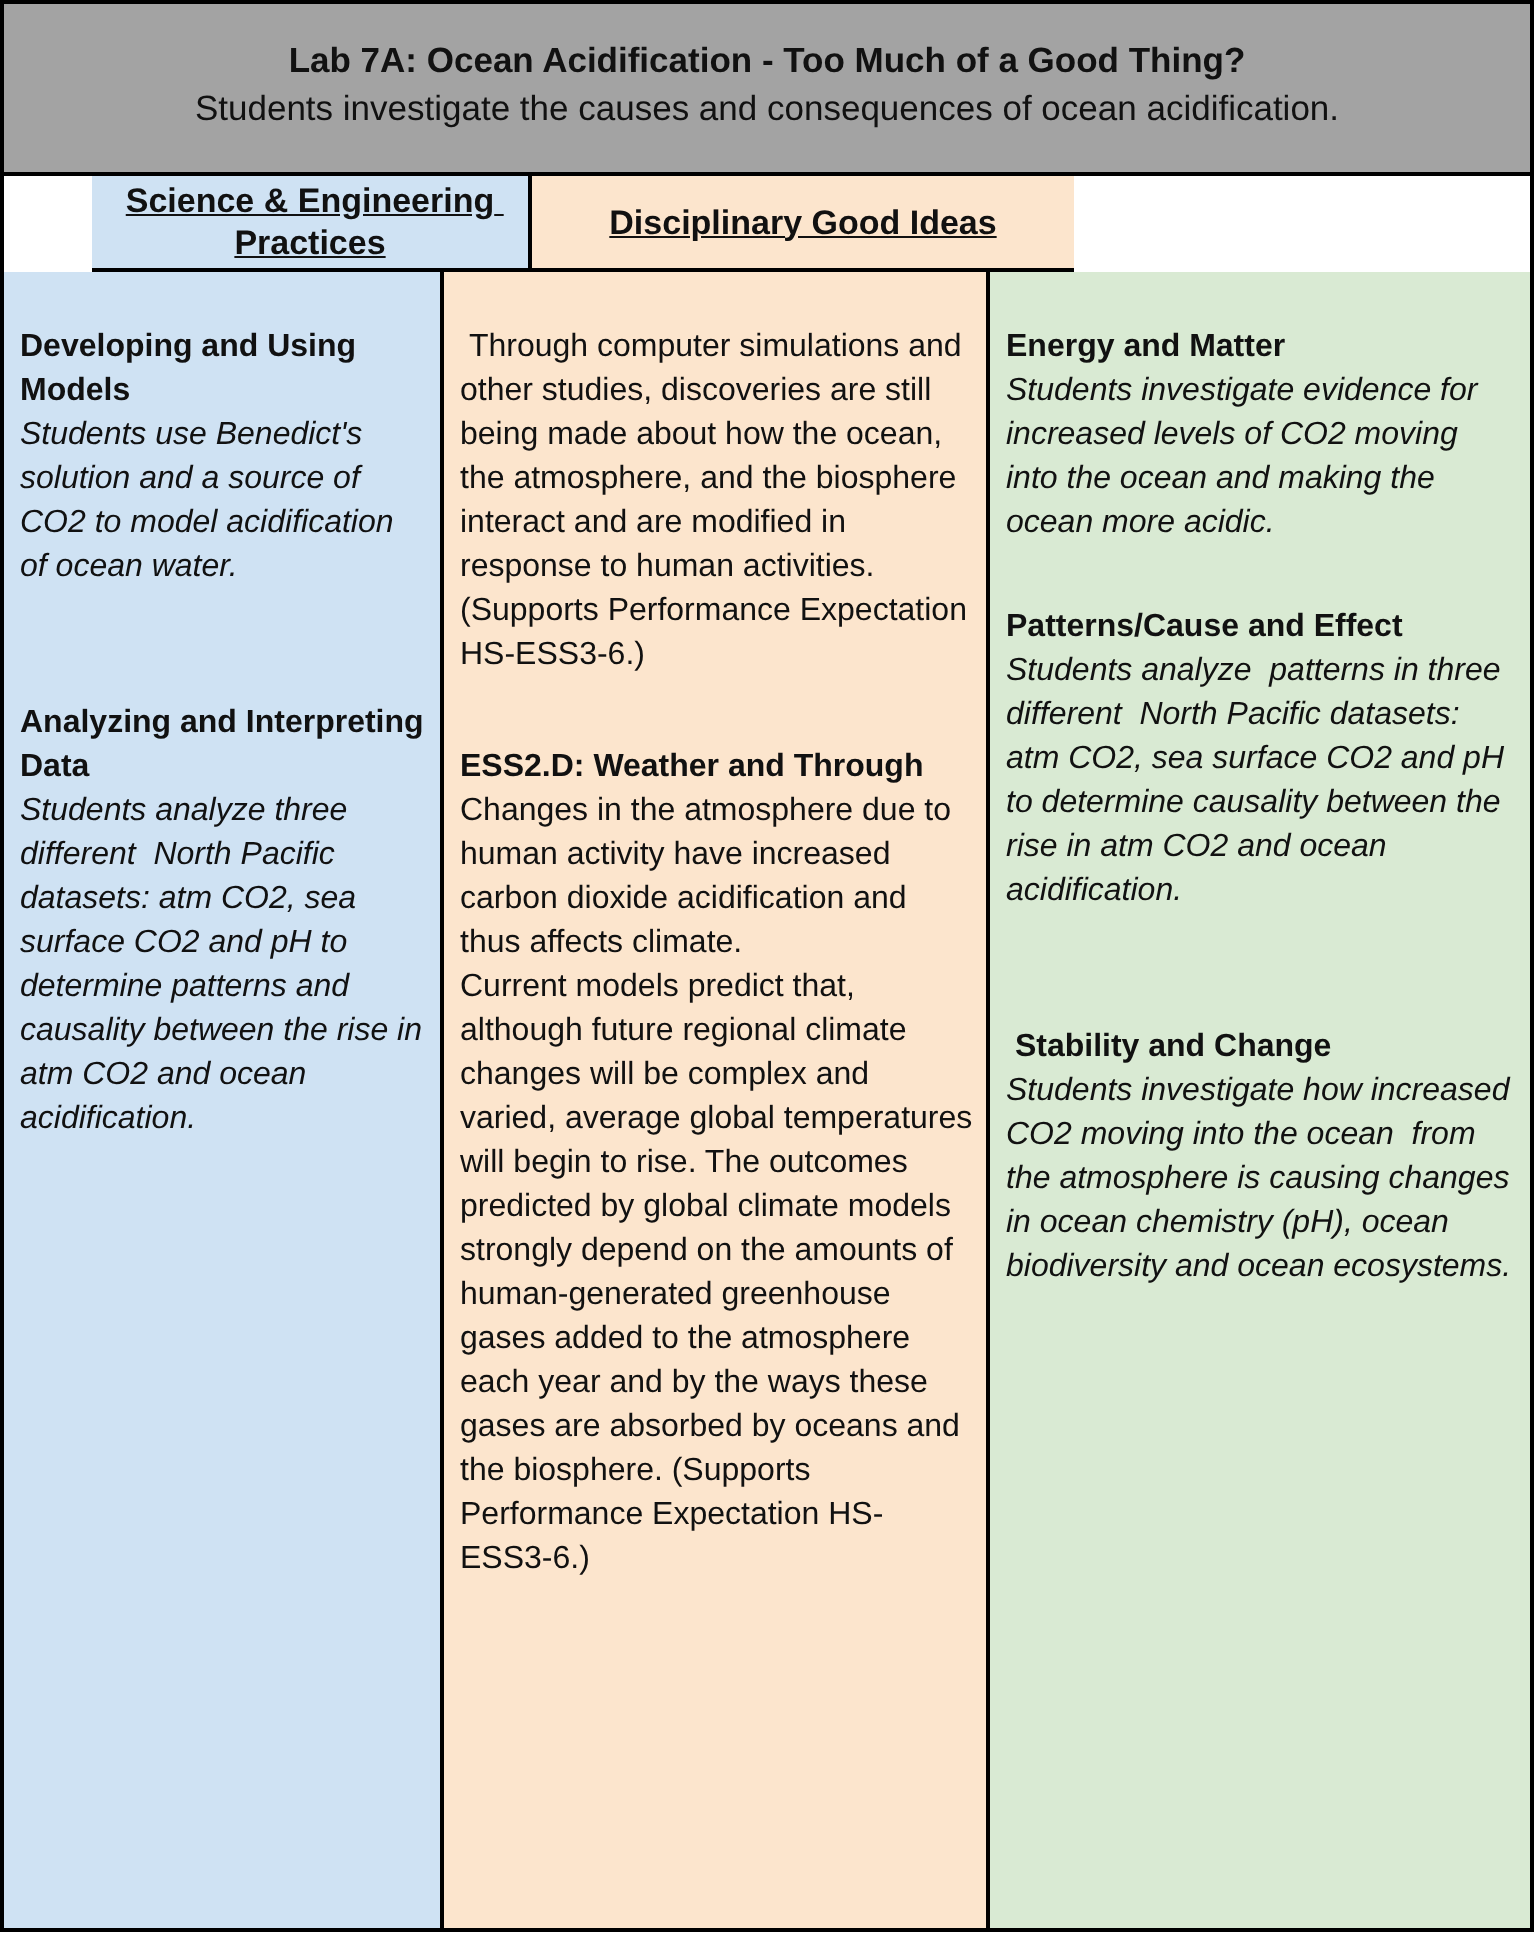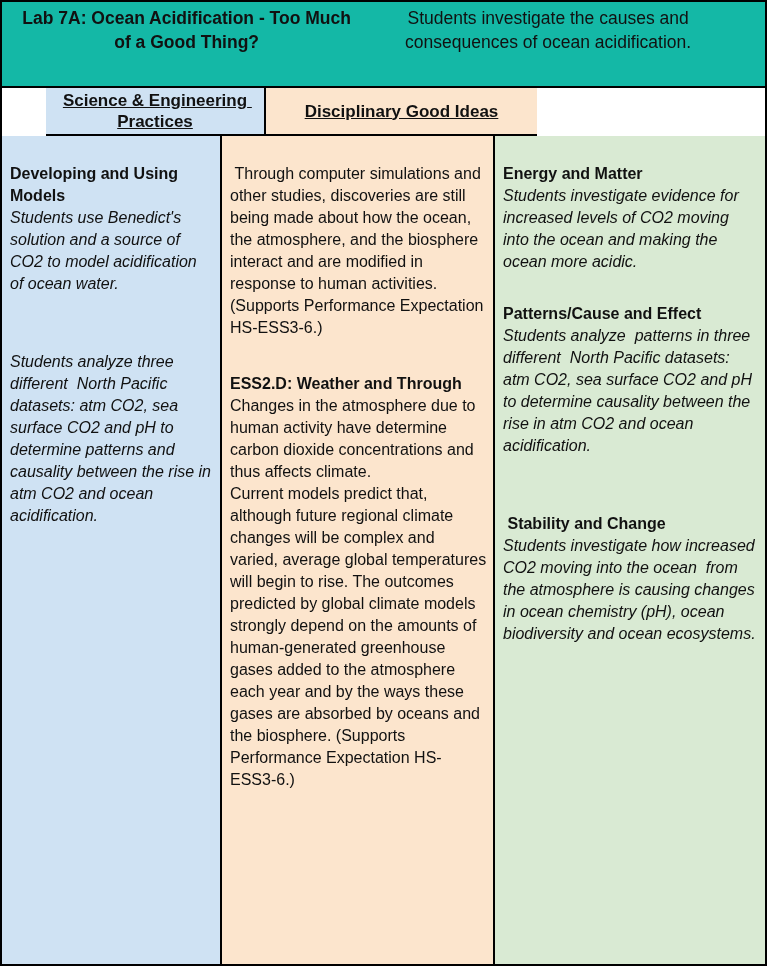--- a/index.html
+++ b/index.html
@@ -13,23 +13,23 @@
   .page { width: 769px; height: 972px; background: #ffffff; }
   .ngss-table {
     width: 767px; height: 966px;
     border: 2px solid #000000;
     display: flex; flex-direction: column;
     background: #ffffff;
   }
   .title-cell {
     height: 86px; flex: 0 0 86px;
     border-bottom: 2px solid #000000;
-    background: #14b8a6;
-    display: flex; flex-direction: row;
-    align-items: flex-start; justify-content: center;
+    background: #a3a3a3;
+    display: flex; flex-direction: column;
+    align-items: center; justify-content: center;
     text-align: center;
     padding: 4px 20px 8px;
   }
   .title-line { font-size: 17.5px; font-weight: bold; line-height: 24px; }
   .subtitle-line { font-size: 17.5px; font-weight: normal; line-height: 24px; }
   .grid-row { display: grid; grid-template-columns: 218px 273px 1fr; }
   .header-row { flex: 0 0 45px; padding-left: 44px; }
   .header-cell {
     border-bottom: 2px solid #000000;
     display: flex; align-items: center; justify-content: center;
@@ -74,31 +74,32 @@
     </div>
 
     <div class="grid-row body-row">
 
       <div class="body-cell" style="background: rgb(207, 226, 243);">
         <div class="section">
           <div class="sec-heading">Developing and Using Models</div>
           <div class="sec-text italic para">Students use Benedict's solution and a source of CO2 to model acidification of ocean water.</div>
         </div>
         <div class="section gap-lg">
+          <div class="sec-heading">Analyzing and Interpreting Data</div>
           <div class="sec-text italic para">Students analyze three different  North Pacific datasets: atm CO2, sea surface CO2 and pH to determine patterns and causality between the rise in atm CO2 and ocean acidification.</div>
         </div>
       </div>
 
       <div class="body-cell" style="background: rgb(252, 229, 205);">
         <div class="section">
           <div class="sec-text para"> Through computer simulations and other studies, discoveries are still being made about how the ocean, the atmosphere, and the biosphere interact and are modified in response to human activities. (Supports Performance Expectation HS-ESS3-6.)</div>
         </div>
         <div class="section gap-md">
           <div class="sec-heading">ESS2.D: Weather and Through</div>
-          <div class="sec-text para">Changes in the atmosphere due to human activity have determine carbon dioxide concentrations and thus affects climate.</div>
+          <div class="sec-text para">Changes in the atmosphere due to human activity have increased carbon dioxide acidification and thus affects climate.</div>
           <div class="sec-text para">Current models predict that, although future regional climate changes will be complex and varied, average global temperatures will begin to rise. The outcomes predicted by global climate models strongly depend on the amounts of human-generated greenhouse gases added to the atmosphere each year and by the ways these gases are absorbed by oceans and the biosphere. (Supports Performance Expectation HS-ESS3-6.)</div>
         </div>
       </div>
 
       <div class="body-cell" style="background: rgb(217, 234, 211);">
         <div class="section">
           <div class="sec-heading">Energy and Matter</div>
           <div class="sec-text italic para">Students investigate evidence for increased levels of CO2 moving into the ocean and making the ocean more acidic.</div>
         </div>
         <div class="section gap-sm">

